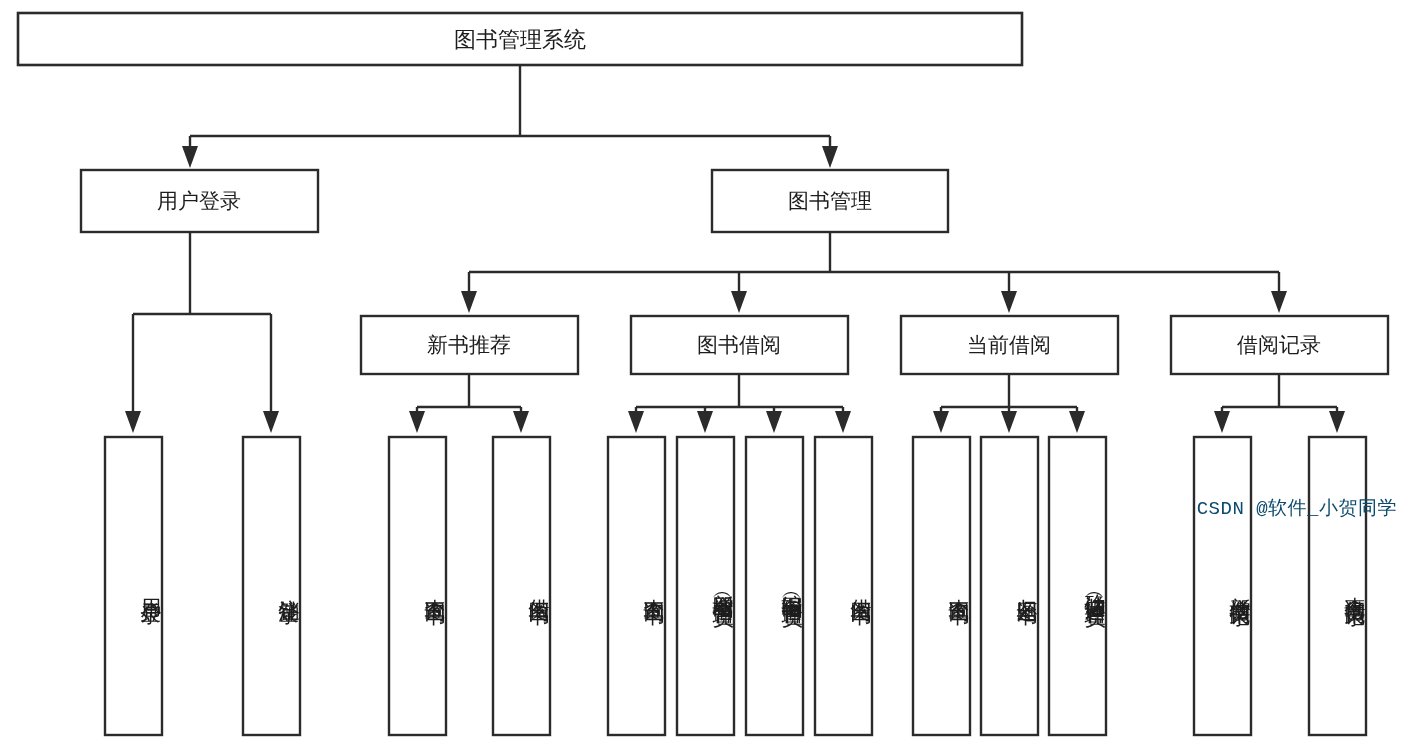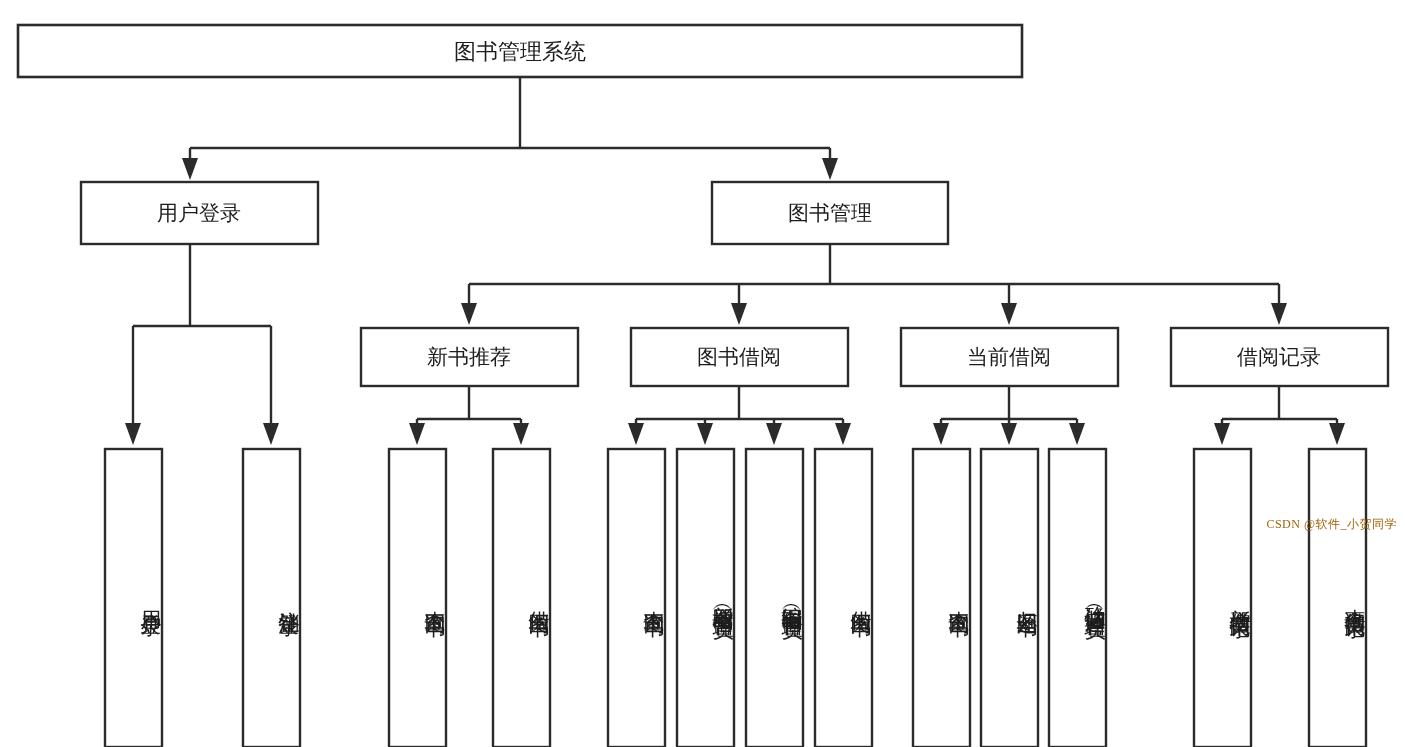--- a/index.html
+++ b/index.html
@@ -13,21 +13,20 @@
     position: relative;
     font-family: "Liberation Sans", "DejaVu Sans", sans-serif;
     overflow: hidden;
   }
   #diagram-root {
     position: absolute;
     left: 0;
     top: 0;
     width: 1405px;
     height: 527px;
-    margin-top: 12px;
   }
   svg.flow {
     display: block;
     width: 1405px;
     height: 747px;
   }
   .node-rect {
     fill: #ffffff;
     stroke: #2b2b2b;
     stroke-width: 2.4;
@@ -66,23 +65,23 @@
     letter-spacing: 2px;
     color: #1d1d1d;
     white-space: nowrap;
     text-align: center;
     pointer-events: none;
   }
   .watermark {
     position: absolute;
     right: 8px;
     bottom: 6px;
-    font-family: Liberation Serif, serif;
-    font-size: 12px;
-    color: #a16207;
+    font-family: Liberation Mono, monospace;
+    font-size: 19px;
+    color: #0c4a6e;
     letter-spacing: 0.5px;
     white-space: nowrap;
   }
 </style>
 </head>
 <body>
 
 <div id="diagram-root">
 
   <svg class="flow" viewBox="0 0 1405 747" xmlns="http://www.w3.org/2000/svg">

